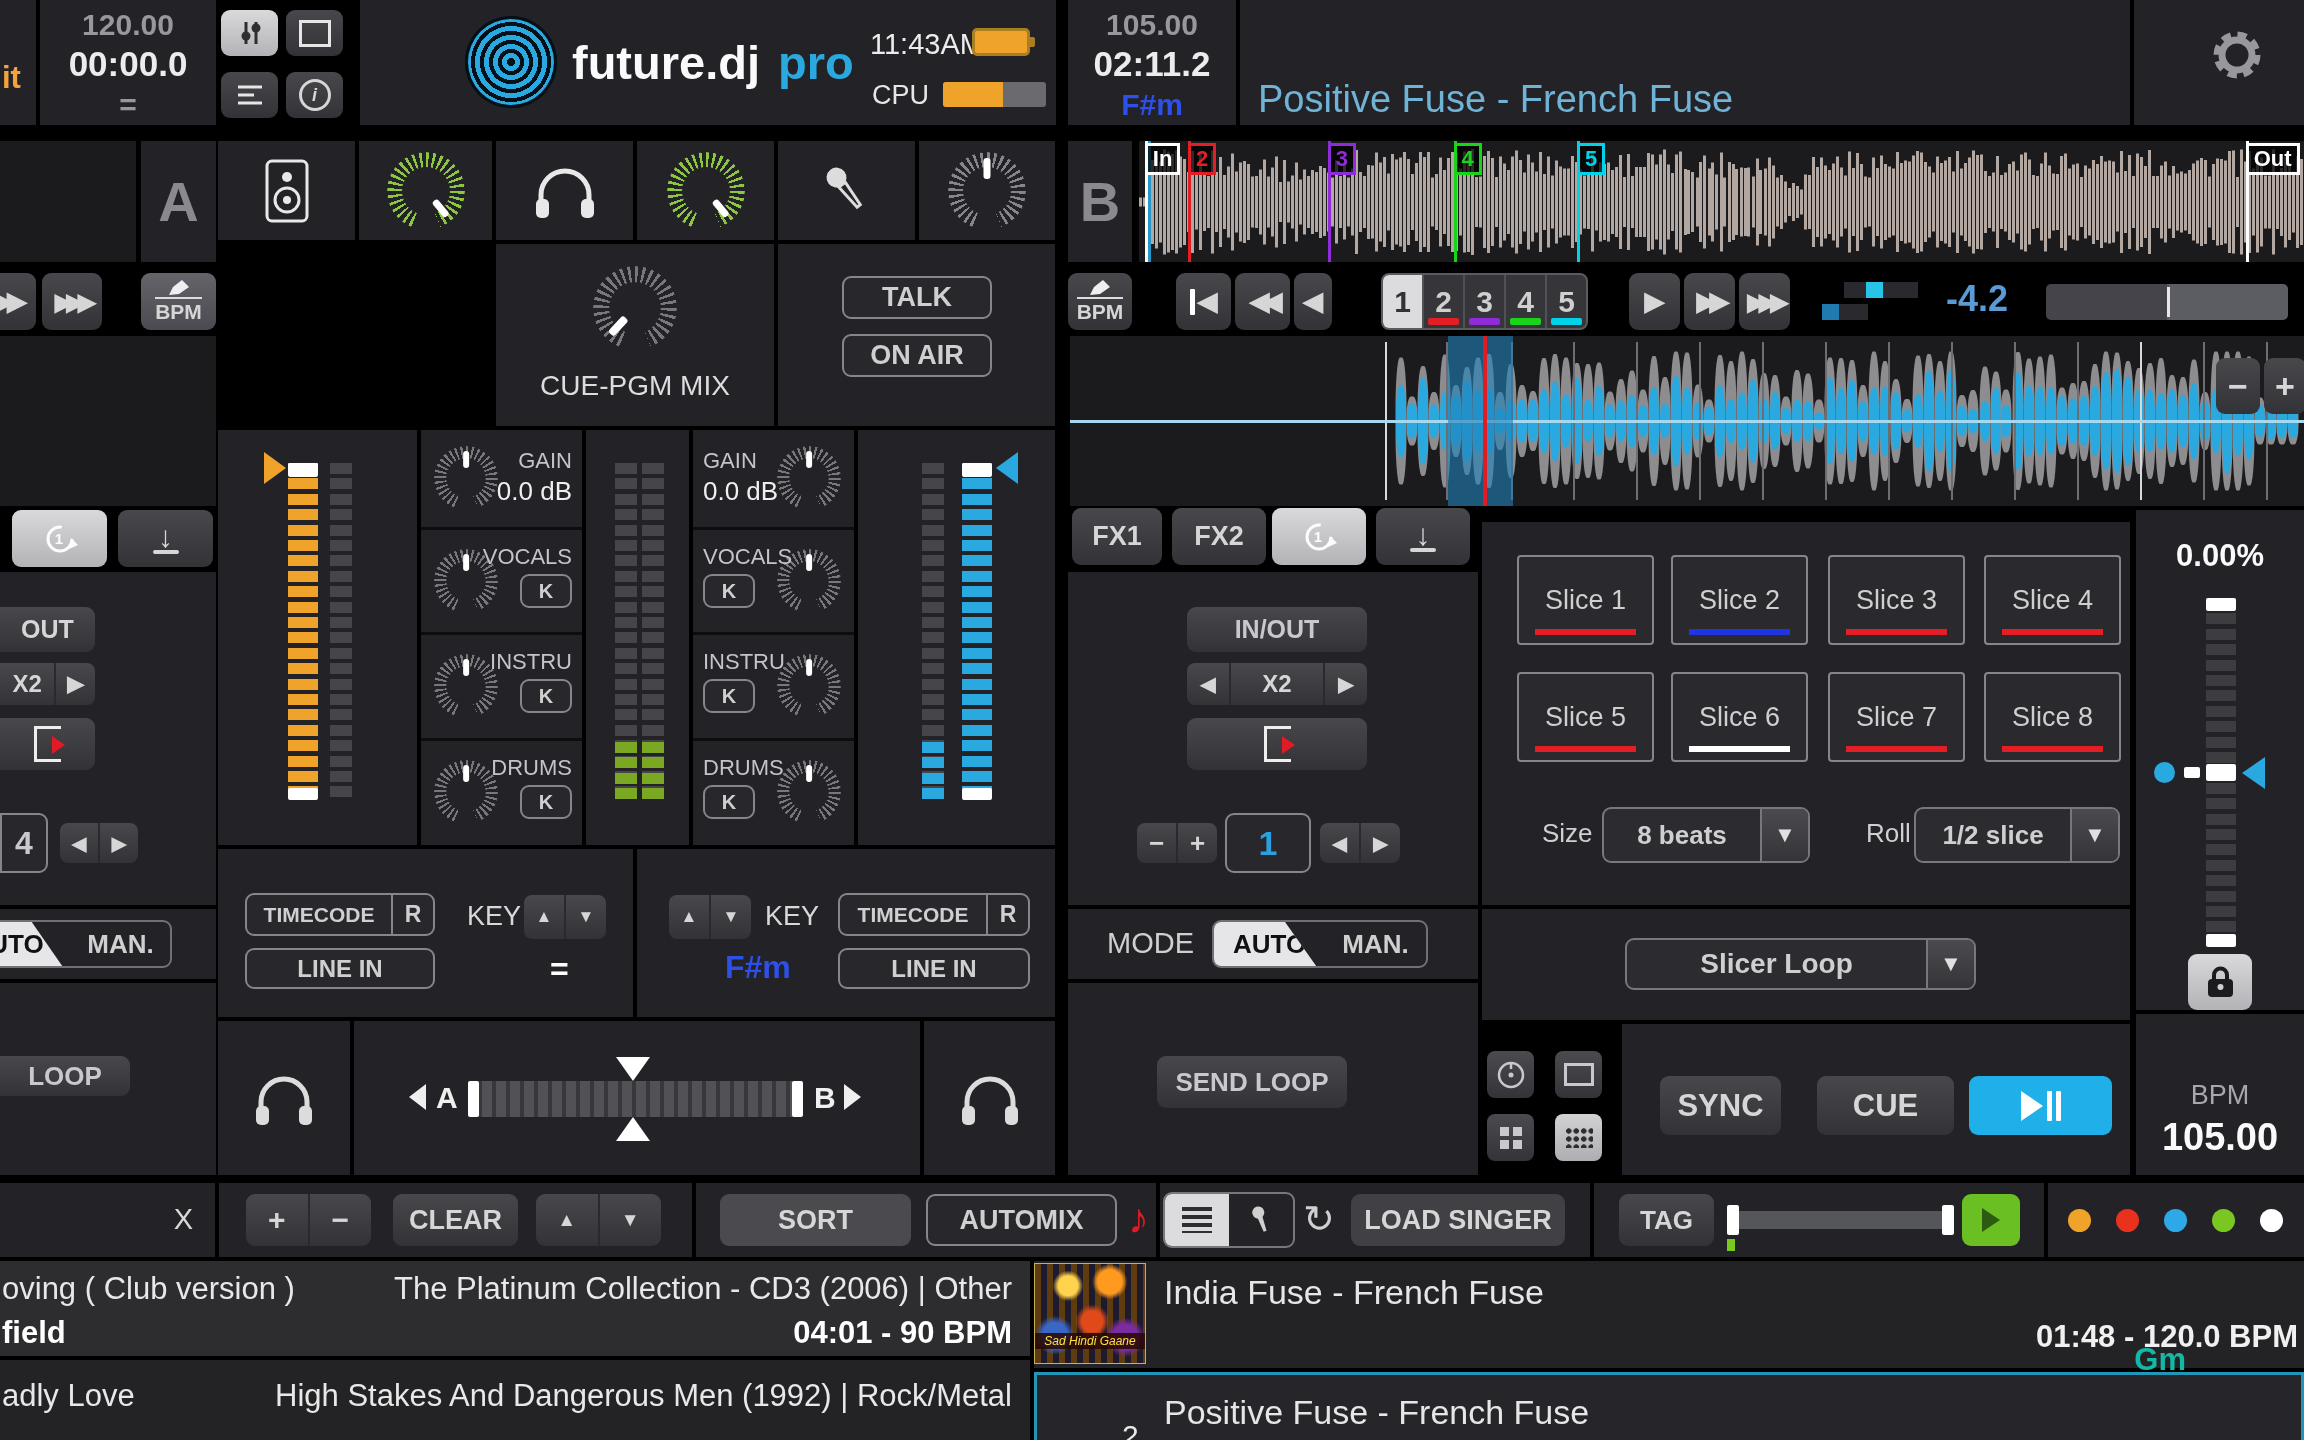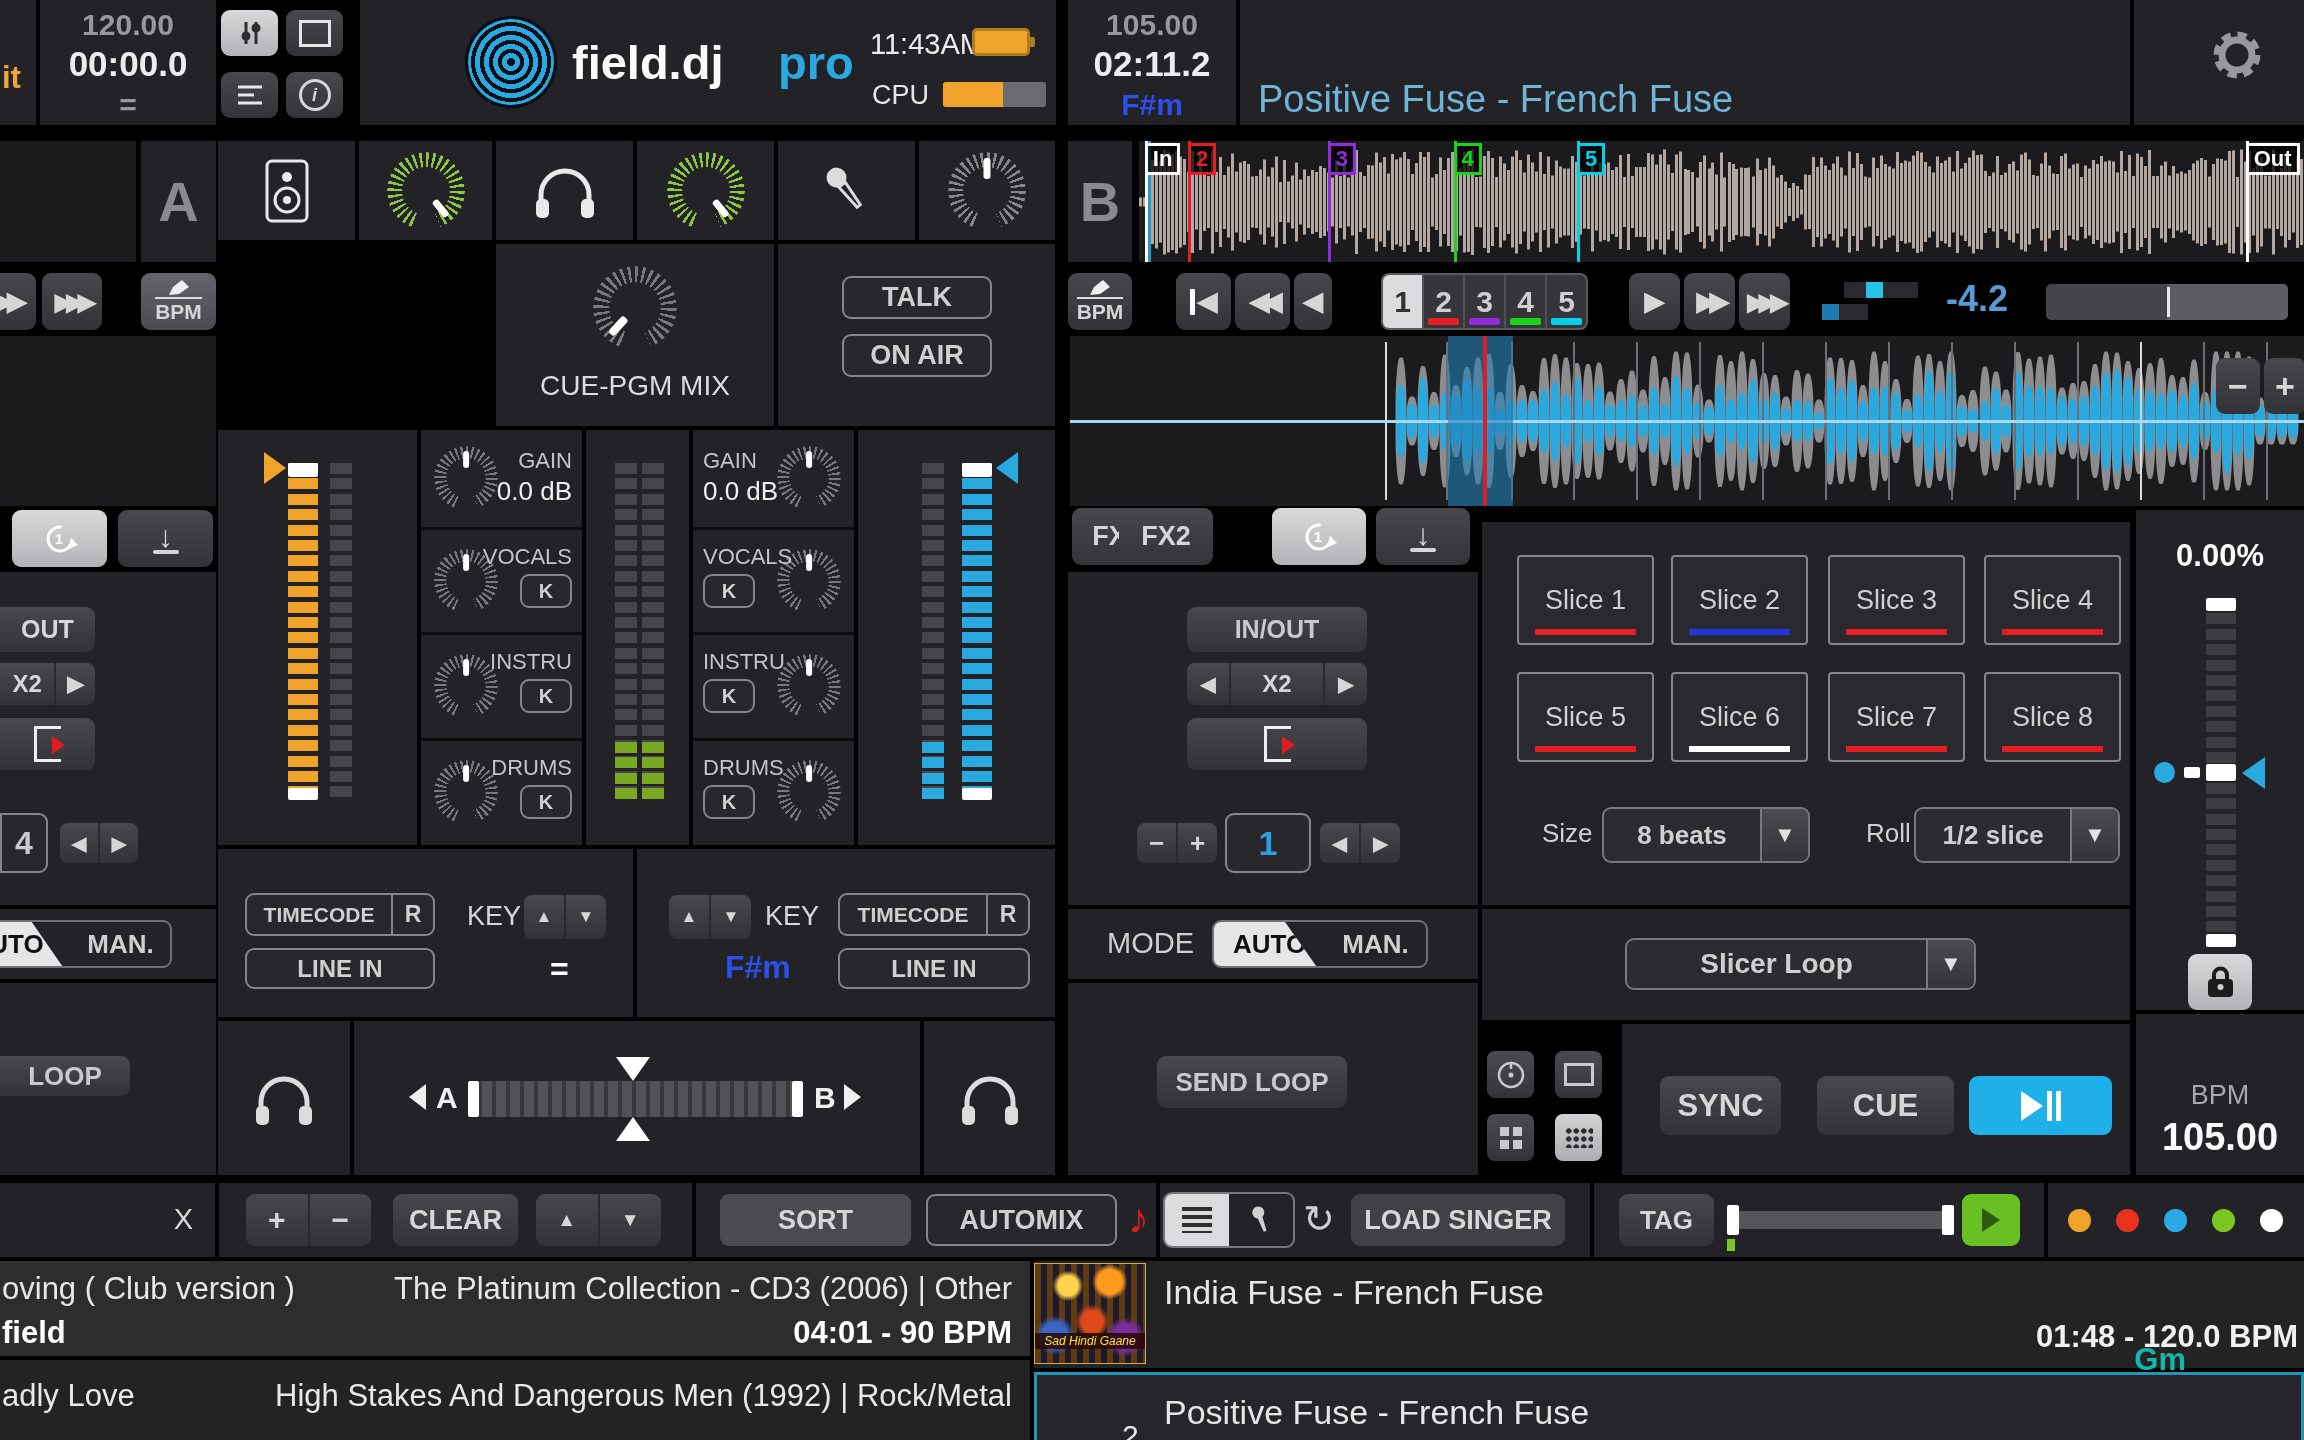--- a/index.html
+++ b/index.html
@@ -105,21 +105,21 @@
         <line x1="2" y1="12" x2="18" y2="12" stroke="#e6e6e6" stroke-width="3"></line>
         <line x1="2" y1="20" x2="26" y2="20" stroke="#e6e6e6" stroke-width="3"></line>
       </svg>
   </div>
   <div class="btn" style="left:286px;top:72px;width:57px;height:46px;">
     <span class="ctr" style="width:26px;height:26px;border:3px solid #d6d6d6;border-radius:50%;font-size:18px;font-weight:bold;color:#d6d6d6;font-style:italic;">i</span>
   </div>
 
   <div class="p" style="left:360px;top:0;width:696px;height:125px;">
     <span style="position:absolute;left:105px;top:16px;width:92px;height:92px;border-radius:50%;background:repeating-radial-gradient(circle at 50% 50%,#061018 0 4px,#2aa9e0 4px 9px);box-shadow:0 0 0 3px #061018 inset;"></span>
-    <span class="txt b" style="left:212px;top:35px;font-size:47px;color:#fafafa;">field.dj</span>
+    <span class="txt b" style="left:212px;top:35px;font-size:47px;color:#fafafa;">future.dj</span>
     <span class="txt b" style="left:418px;top:35px;font-size:47px;color:#2aa9e0;">pro</span>
     <span class="txt" style="left:510px;top:28px;font-size:29px;color:#ececec;">11:43AM</span>
     <span class="batt" style="left:612px;top:28px;"></span>
     <span class="txt" style="left:512px;top:80px;font-size:27px;color:#e6e6e6;">CPU</span>
     <span style="position:absolute;left:583px;top:82px;width:103px;height:25px;background:#6a6a6f;border-radius:3px;overflow:hidden;">
       <span style="position:absolute;left:0;top:0;bottom:0;width:58%;background:#f0a32b;"></span>
     </span>
   </div>
 
   <div class="p" style="left:1068px;top:0;width:168px;height:125px;text-align:center;">
@@ -915,21 +915,21 @@
       <div class="on">UTO</div>
       <div class="off">MAN.</div>
     </div>
   </div>
 
   <div class="p" style="left:0;top:983px;width:216px;height:192px;overflow:hidden;">
     <div class="btn sqL" style="left:0;top:73px;width:130px;height:40px;font-size:26px;color:#c9c9cd;">LOOP</div>
   </div>
 
   <div class="btn" style="left:1072px;top:508px;width:90px;height:57px;font-size:27px;">FX1</div>
-  <div class="btn" style="left:1119px;top:508px;width:94px;height:57px;font-size:27px;">FX2</div>
+  <div class="btn" style="left:1172px;top:508px;width:94px;height:57px;font-size:27px;">FX2</div>
   <div class="btn lt" style="left:1272px;top:508px;width:94px;height:57px;">
     <svg width="36" height="36" viewBox="0 0 36 36">
         <circle cx="18" cy="18" r="12" fill="none" stroke="#fdfdfd" stroke-width="3" stroke-dasharray="58 18"></circle>
         <polygon points="27,28 36,24 29,17" fill="#fdfdfd"></polygon>
         <text x="17" y="23" font-size="15" fill="#fdfdfd" text-anchor="middle" font-weight="bold">1</text>
       </svg>
   </div>
   <div class="btn" style="left:1376px;top:508px;width:94px;height:57px;flex-direction:column;">
     <span style="font-size:30px;line-height:26px;">↓</span>
     <span style="width:26px;height:4px;background:#d6d6d6;border-radius:2px;"></span>

